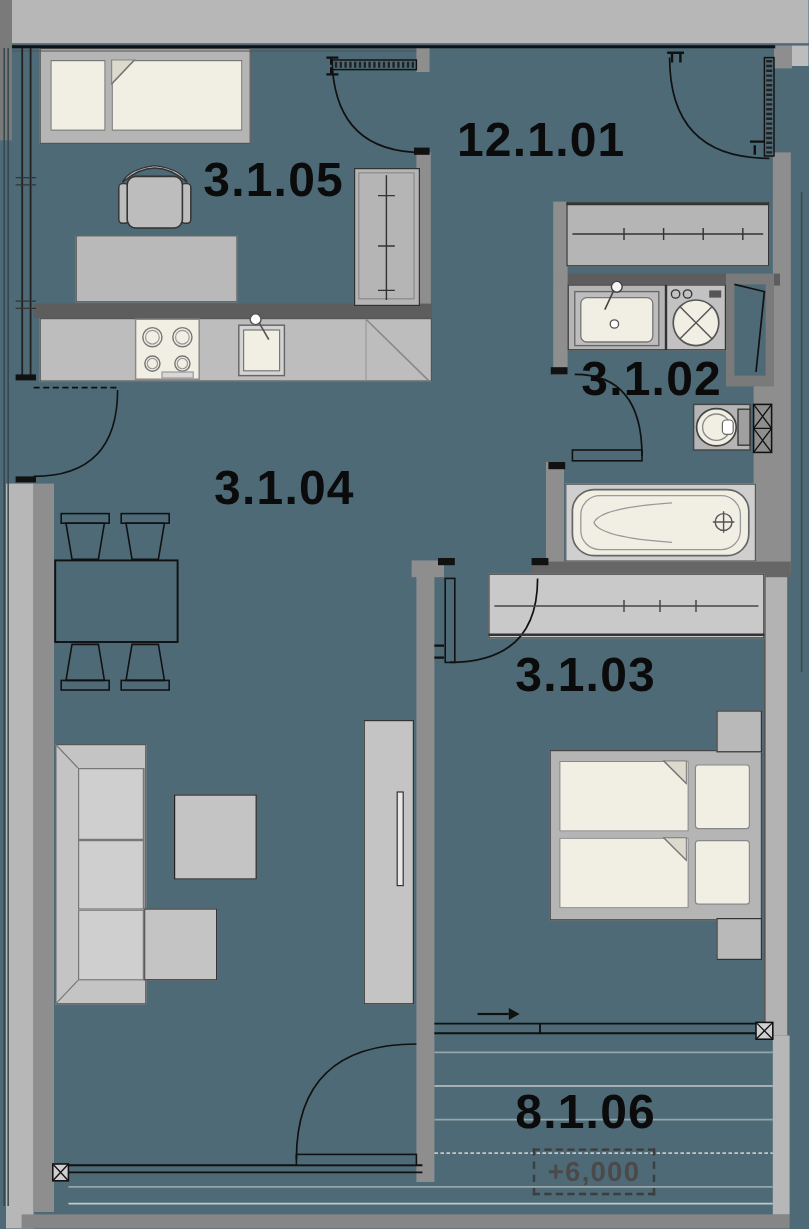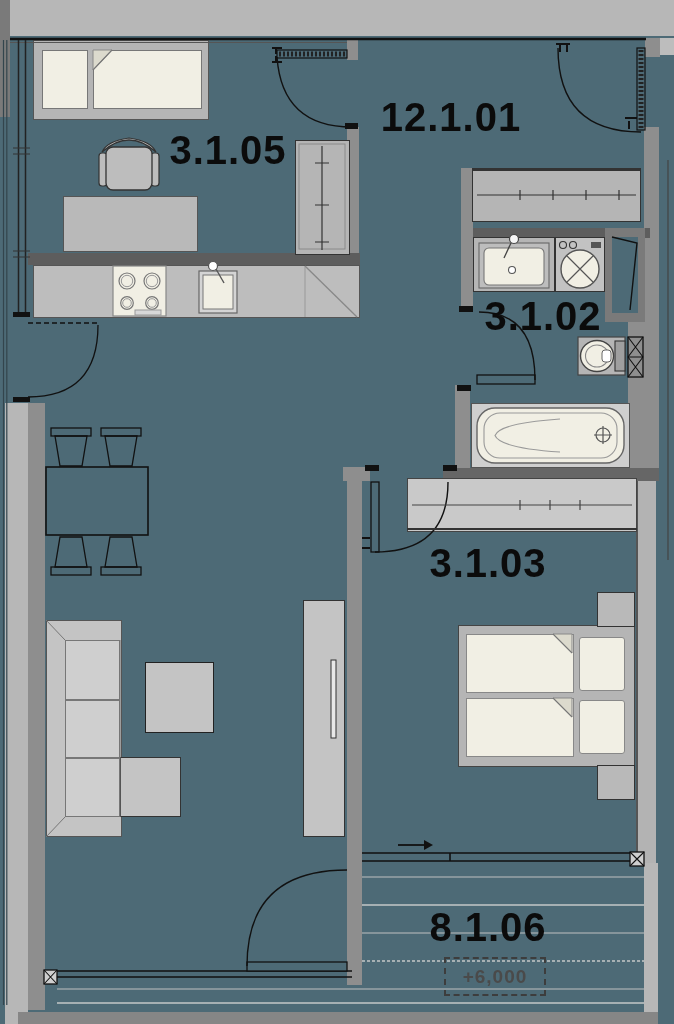--- a/index.html
+++ b/index.html
@@ -4,21 +4,21 @@
 <style>
   html,body{margin:0;padding:0;background:#4d6a76;}
   #plan{position:relative;width:674px;height:1024px;background:#4d6a76;overflow:hidden;
         font-family:"Liberation Sans","DejaVu Sans",sans-serif;}
   .abs{position:absolute;}
   .room-label{position:absolute;transform:translate(-50%,-50%);
       font-weight:700;font-size:40px;line-height:1;color:#0b0b0b;
       letter-spacing:1px;white-space:nowrap;}
   .elev-box{position:absolute;left:444px;top:957px;width:102px;height:39px;
       border:2px dashed #3d3d3d;box-sizing:border-box;display:flex;
-      align-items:center;justify-content:center;font-weight:700;font-size:19px;
+      align-items:center;justify-content:center;font-weight:700;font-size:23px;
       color:#4a4a4a;letter-spacing:1px;}
   svg{position:absolute;left:0;top:0;}
 </style>
 </head>
 <body>
 
 <div id="plan">
 
   <div class="abs" style="left:0;top:0;width:674px;height:36px;background:#b7b7b7;"></div>
   <div class="abs" style="left:0;top:0;width:10px;height:117px;background:#7a7a7a;"></div>
@@ -258,18 +258,19 @@
       <polygon points="553,634 572,634 572,653" fill="#dcdacd" stroke="#888" stroke-width="1"></polygon>
       <path d="M553 634 L572 653" stroke="#777" stroke-width="1.1"></path>
       <polygon points="553,698 572,698 572,717" fill="#dcdacd" stroke="#888" stroke-width="1"></polygon>
       <path d="M553 698 L572 717" stroke="#777" stroke-width="1.1"></path>
     </g>
   </svg>
 
   <div class="room-label" style="left:228px;top:150px;">3.1.05</div>
   <div class="room-label" style="left:451px;top:117px;">12.1.01</div>
   <div class="room-label" style="left:543px;top:316px;text-align:right;">3.1.02</div>
+  <div class="room-label" style="left:237px;top:407px;">3.1.04</div>
   <div class="room-label" style="left:488px;top:563px;text-align:center;">3.1.03</div>
   <div class="room-label" style="left:488px;top:927px;">8.1.06</div>
   <div class="elev-box">
     <span>+6,000</span>
   </div>
 </div>
 
 </body></html>

